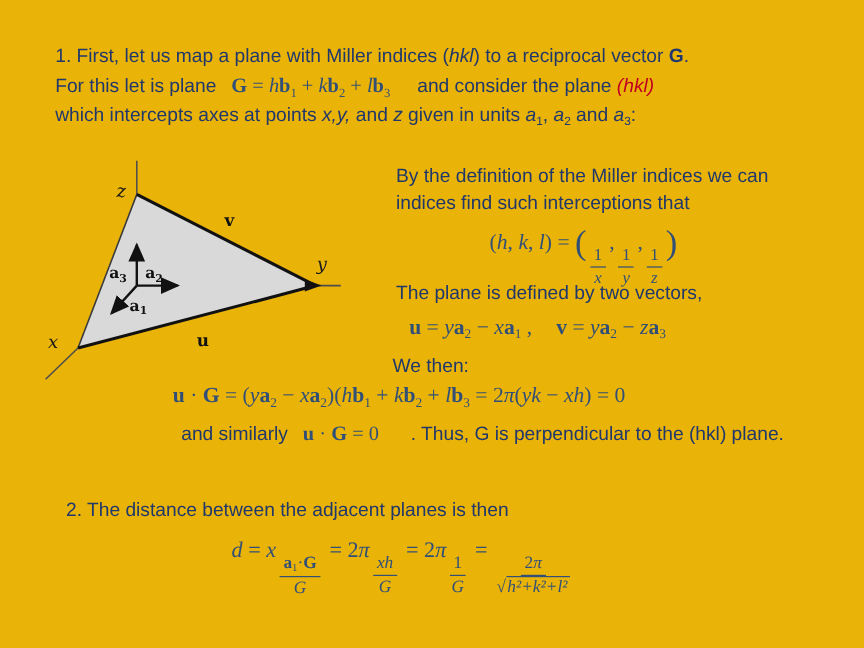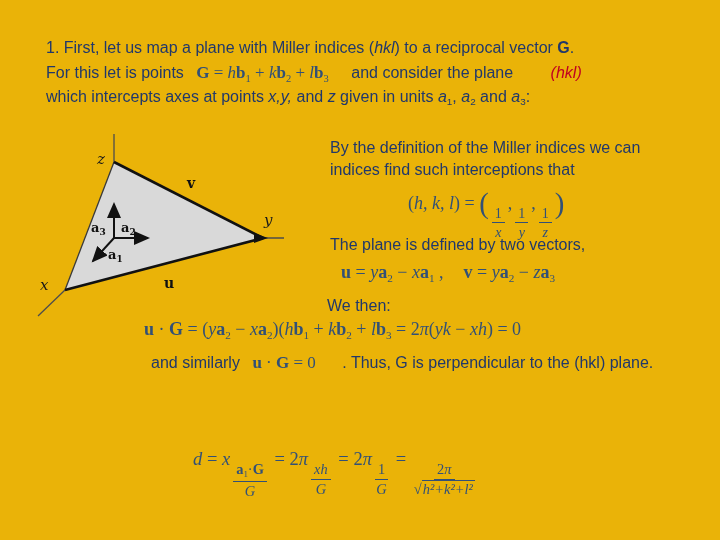--- a/index.html
+++ b/index.html
@@ -10,41 +10,41 @@
   
   .math{font-family:"Liberation Serif",serif;color:#325077;line-height:1;white-space:nowrap;}
   .math-inline{font-size:17px;}
   .math-disp{font-size:18px;}
   .rm{font-family:"Liberation Serif",serif;font-style:normal;font-weight:normal;}
   .it{font-family:"Liberation Serif",serif;font-style:italic;font-weight:normal;}
   .bf{font-family:"Liberation Serif",serif;font-weight:bold;font-style:normal;}
   .it-sans{font-style:italic;}
   .b-sans{font-weight:bold;}
   .sub{font-size:0.62em;vertical-align:-0.35em;font-style:normal;}
-  .red{color:#c00021;margin-left:33px;}
+  .red{color:#c00021;}
   .gapL{margin-left:20px;}
   .spL{margin-left:8px;}
   .spR{margin-right:10px;}
   
   .frac{display:inline-flex;flex-direction:column;align-items:center;vertical-align:-0.65em;
         margin:0 3px;font-size:0.78em;line-height:1.15;}
   .frac .num{border-bottom:1.3px solid currentColor;padding:0 3px 1px 3px;display:inline-block;}
   .frac .den{padding-top:1px;display:inline-block;}
   .bigp{font-size:1.6em;font-weight:400;vertical-align:-0.15em;font-family:"Liberation Serif",serif;}
   .sqrtbody{border-top:1.2px solid currentColor;padding:0 2px 0 1px;}
 </style>
 </head>
 <body>
 
 <div class="slide">
 
   <div class="abs body-text" style="left:46px;top:36px;width:650px;"><span>1. First, let us map a plane with Miller indices (</span><span class="it-sans">hkl</span><span>) to a reciprocal vector </span><span class="b-sans">G</span><span>.</span></div>
 
   <div class="abs body-text" style="left:46px;top:61px;width:660px;line-height:24px;">
-    <span>For this let is points</span>
+    <span>For this let is plane</span>
     <span class="math math-inline spL spR"><span class="bf">G</span><span class="rm"> = </span><span class="it">h</span><span class="bf">b</span><span class="sub">1</span><span class="rm"> + </span><span class="it">k</span><span class="bf">b</span><span class="sub">2</span><span class="rm"> + </span><span class="it">l</span><span class="bf">b</span><span class="sub">3</span></span>
     <span class="spL">and consider the plane</span>
     <span class="red it-sans">(hkl)</span>
     <br>
     <span><span>which intercepts axes at points </span><span class="it-sans">x,y,</span><span> and </span><span class="it-sans">z</span><span> given in units </span><span class="it-sans">a</span><span class="sub it-sans">1</span><span>, </span><span class="it-sans">a</span><span class="sub it-sans">2</span><span> and </span><span class="it-sans">a</span><span class="sub it-sans">3</span><span>:</span></span>
   </div>
 
   <svg class="abs" style="left:25px;top:128px;" width="270" height="192" viewBox="0 0 270 192">
     <defs>
       <marker id="arrow" markerWidth="9" markerHeight="7" refX="7" refY="3.5" orient="auto">
@@ -101,20 +101,21 @@
   <div class="abs body-text" style="left:327px;top:294px;">We then:</div>
 
   <div class="abs math math-disp" style="left:144px;top:320px;"><span class="bf">u</span><span class="rm"> · </span><span class="bf">G</span><span class="rm"> = (</span><span class="it">y</span><span class="bf">a</span><span class="sub">2</span><span class="rm"> − </span><span class="it">x</span><span class="bf">a</span><span class="sub">2</span><span class="rm">)(</span><span class="it">h</span><span class="bf">b</span><span class="sub">1</span><span class="rm"> + </span><span class="it">k</span><span class="bf">b</span><span class="sub">2</span><span class="rm"> + </span><span class="it">l</span><span class="bf">b</span><span class="sub">3</span><span class="rm"> = 2</span><span class="it">π</span><span class="rm">(</span><span class="it">yk</span><span class="rm"> − </span><span class="it">xh</span><span class="rm">) = 0</span></div>
 
   <div class="abs body-text" style="left:151px;top:351px;width:560px;">
     <span>and similarly</span>
     <span class="math math-inline spL" style="margin-right:22px;"><span class="bf">u</span><span class="rm"> · </span><span class="bf">G</span><span class="rm"> = 0</span></span>
     <span>. Thus, G is perpendicular to the (hkl) plane.</span>
   </div>
 
+  <div class="abs body-text" style="left:55px;top:414px;">2. The distance between the adjacent planes is then</div>
 
   <div class="abs math" style="left:193px;top:450px;font-size:18.5px;">
     <span><span class="it">d</span><span class="rm"> = </span><span class="it">x</span></span><span class="frac">
         <span class="num"><span class="bf">a</span><span class="sub">1</span><span class="rm">·</span><span class="bf">G</span></span>
         <span class="den it">G</span>
       </span><span><span class="rm"> = 2</span><span class="it">π</span></span><span class="frac">
         <span class="num it">xh</span>
         <span class="den it">G</span>
       </span><span><span class="rm"> = 2</span><span class="it">π</span></span><span class="frac">
         <span class="num rm">1</span>

